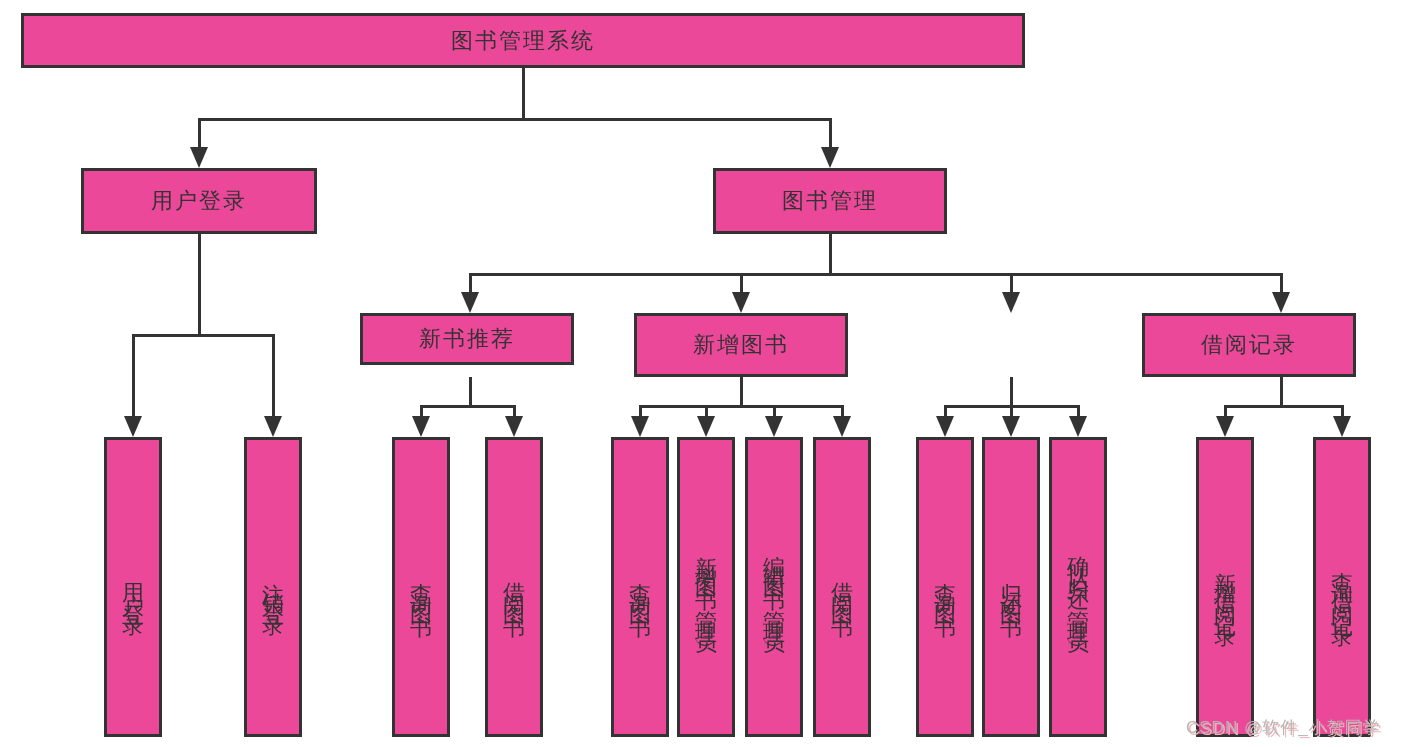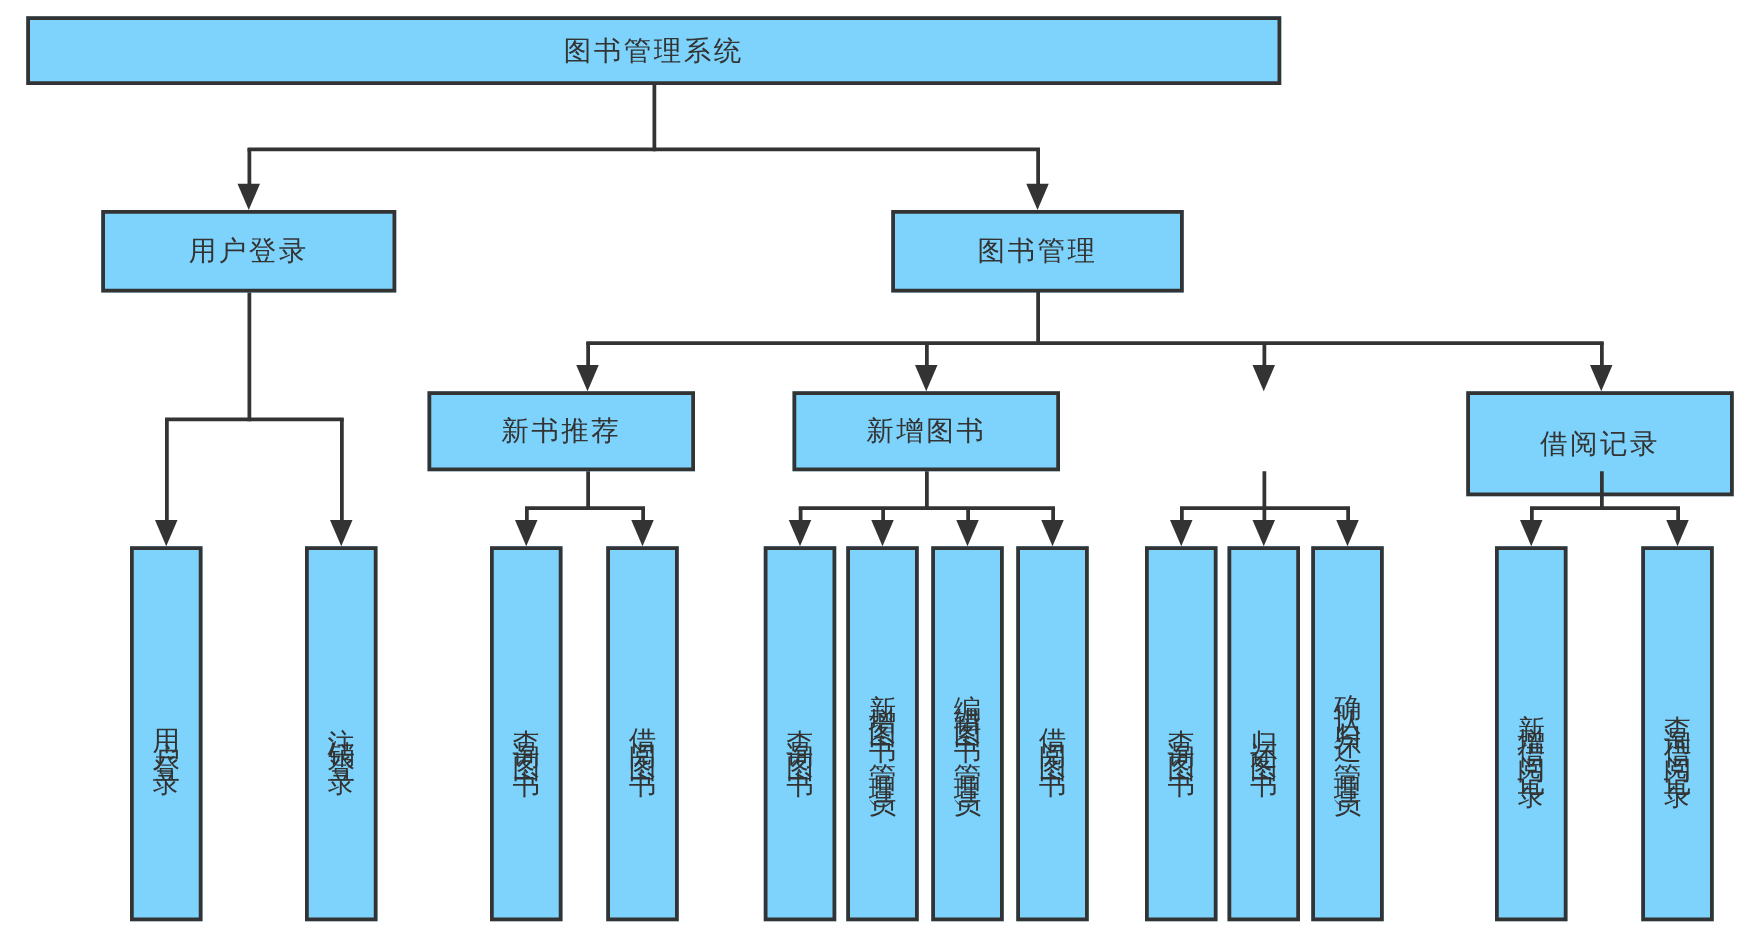--- a/index.html
+++ b/index.html
@@ -3,21 +3,21 @@
 <meta charset="utf-8">
 <style>
   html,body { margin:0; padding:0; background:#ffffff; }
   .canvas {
     position:relative; width:1405px; height:747px; background:#ffffff;
     font-family:"Liberation Sans","DejaVu Sans",sans-serif;
     overflow:hidden;
   }
   .box {
     position:absolute; box-sizing:border-box;
-    border:3px solid #333333; background:#7dd3fc;
+    border:3px solid #333333; background:#ec4899;
     display:flex; align-items:center; justify-content:center;
     color:#333333; font-size:22px; letter-spacing:2px;
     white-space:nowrap;
   }
   .vbox span {
     writing-mode:vertical-rl; text-orientation:mixed;
     letter-spacing:11px; line-height:1; font-size:22px; color:#333333;
   }
   .vl { position:absolute; width:3px; background:#333333; }
   .hl { position:absolute; height:3px; background:#333333; }
@@ -42,27 +42,27 @@
     <span>图书管理系统</span>
   </div>
 
   <div class="box" style="left:81px;top:168px;width:236px;height:66px">
     <span>用户登录</span>
   </div>
   <div class="box" style="left:713px;top:168px;width:234px;height:66px">
     <span>图书管理</span>
   </div>
 
-  <div class="box" style="left:342px;top:313px;width:214px;height:64px">
+  <div class="box" style="left:360px;top:313px;width:214px;height:52px">
     <span>新书推荐</span>
   </div>
   <div class="box" style="left:634px;top:313px;width:214px;height:64px">
     <span>新增图书</span>
   </div>
-  <div class="box" style="left:1173px;top:313px;width:214px;height:84px">
+  <div class="box" style="left:1142px;top:313px;width:214px;height:64px">
     <span>借阅记录</span>
   </div>
 
   <div class="box vbox" style="left:104px;top:437px;width:58px;height:300px">
     <span>用户登录</span>
   </div>
   <div class="box vbox" style="left:244px;top:437px;width:58px;height:300px">
     <span>注销登录</span>
   </div>
 
@@ -96,20 +96,21 @@
     <span>确认归还（管理员）</span>
   </div>
 
   <div class="box vbox" style="left:1196px;top:437px;width:58px;height:300px">
     <span>新增借阅记录</span>
   </div>
   <div class="box vbox" style="left:1313px;top:437px;width:58px;height:300px">
     <span>查询借阅记录</span>
   </div>
 
+  <div class="watermark">CSDN @软件_小贺同学</div>
 <div class="vl" style="left: 521.5px; top: 68px; height: 53px;"></div>
     <div class="vl" style="left: 197.5px; top: 119px; height: 30px;"></div>
     <div class="vl" style="left: 828.5px; top: 119px; height: 30px;"></div>
     <div class="vl" style="left: 197.5px; top: 234px; height: 103px;"></div>
     <div class="vl" style="left: 131.5px; top: 335px; height: 82px;"></div>
     <div class="vl" style="left: 271.5px; top: 335px; height: 82px;"></div>
     <div class="vl" style="left: 828.5px; top: 233px; height: 42px;"></div>
     <div class="vl" style="left: 468.5px; top: 274px; height: 20px;"></div>
     <div class="vl" style="left: 739.5px; top: 274px; height: 20px;"></div>
     <div class="vl" style="left: 1009.5px; top: 274px; height: 20px;"></div>

